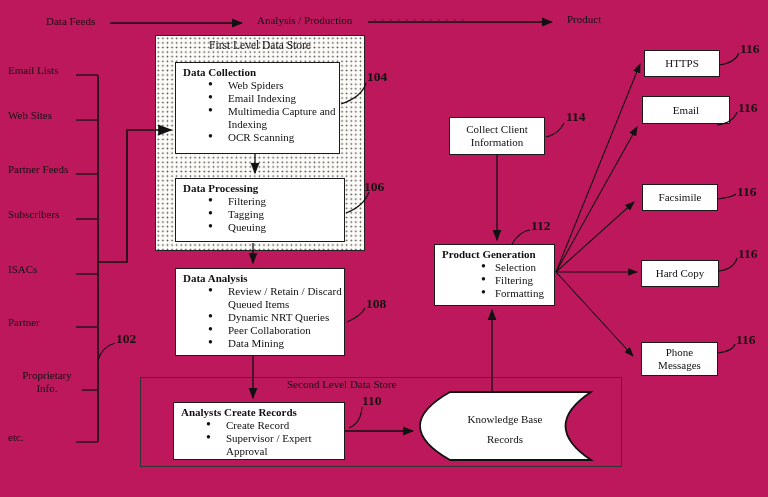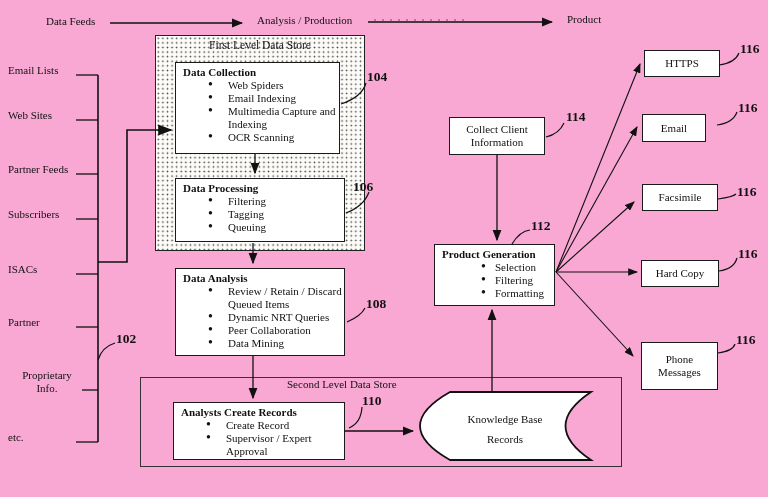--- a/index.html
+++ b/index.html
@@ -1,16 +1,16 @@
 <!DOCTYPE html>
 <html><head>
 <meta charset="utf-8">
 <style>
   html,body{margin:0;padding:0;background:#fff;}
-  .canvas{position:relative;width:768px;height:497px;background:#f9a8d4;
+  .canvas{position:relative;width:768px;height:497px;background:#be185d;
           font-family:"Liberation Serif",serif;color:#111;overflow:hidden;}
   .lbl{position:absolute;font-size:11px;line-height:13px;white-space:nowrap;z-index:3;}
   .src{position:absolute;font-size:11px;line-height:13px;text-align:left;width:68px;left:8px;z-index:3;}
   .src.wrap{white-space:normal;text-align:center;width:66px;left:14px;}
   .dotted{position:absolute;left:155px;top:35px;width:210px;height:216px;box-sizing:border-box;
           border:1.6px solid #222;background-color:#fcfbf8;z-index:1;
           background-image:radial-gradient(circle,#4a4a4a 0.8px,rgba(0,0,0,0) 1px);
           background-size:4.6px 4.6px;}
   .flds-title{position:absolute;left:155px;top:39px;width:210px;text-align:center;
           font-size:11.5px;z-index:3;}
@@ -103,36 +103,36 @@
     <ul>
       <li>Selection</li>
       <li>Filtering</li>
       <li>Formatting</li>
     </ul>
   </div>
 
   <div class="box cbox" style="left:644px;top:50px;width:76px;height:27px">
       <span>HTTPS</span>
     </div>
-  <div class="box cbox" style="left:642px;top:114px;width:64px;height:28px">
+  <div class="box cbox" style="left:642px;top:96px;width:88px;height:28px">
       <span>Email</span>
     </div>
   <div class="box cbox" style="left:642px;top:184px;width:76px;height:27px">
       <span>Facsimile</span>
     </div>
   <div class="box cbox" style="left:641px;top:260px;width:78px;height:27px">
       <span>Hard Copy</span>
     </div>
-  <div class="box cbox" style="left:641px;top:342px;width:77px;height:48px;padding:0 8px">
+  <div class="box cbox" style="left:641px;top:342px;width:77px;height:34px;padding:0 8px">
       <span>Phone Messages</span>
     </div>
 
   <div class="ref" style="left:116px;top:332px">102</div>
   <div class="ref" style="left:367px;top:70px">104</div>
-  <div class="ref" style="left:353px;top:180px">106</div>
+  <div class="ref" style="left:364px;top:180px">106</div>
   <div class="ref" style="left:366px;top:297px">108</div>
   <div class="ref" style="left:362px;top:394px">110</div>
   <div class="ref" style="left:531px;top:219px">112</div>
   <div class="ref" style="left:566px;top:110px">114</div>
   <div class="ref" style="left:740px;top:42px">116</div>
   <div class="ref" style="left:738px;top:101px">116</div>
   <div class="ref" style="left:737px;top:185px">116</div>
   <div class="ref" style="left:738px;top:247px">116</div>
   <div class="ref" style="left:736px;top:333px">116</div>
 

